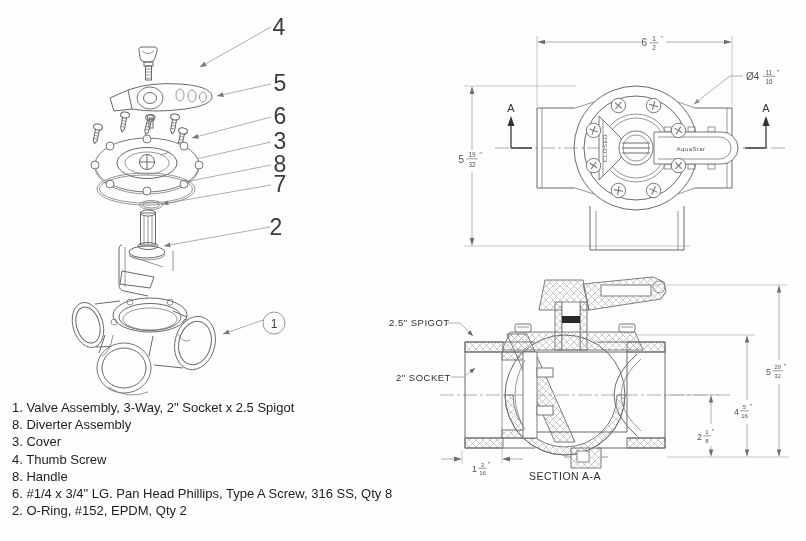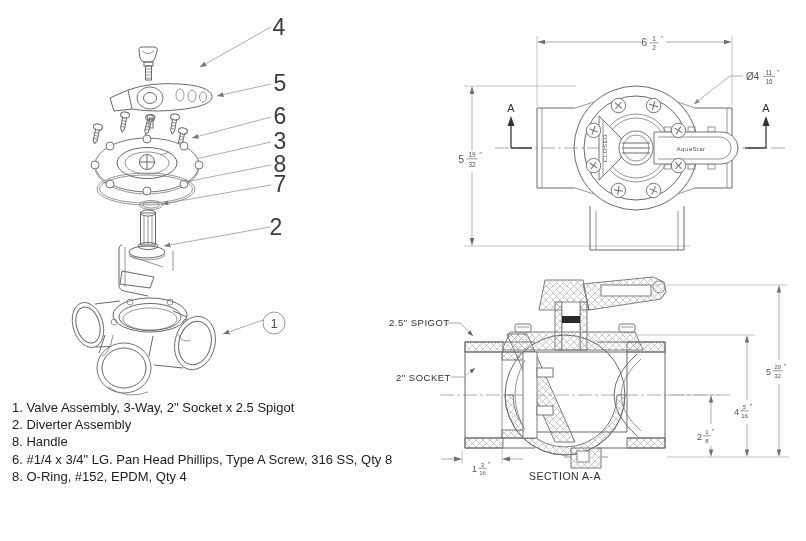--- a/index.html
+++ b/index.html
@@ -455,19 +455,21 @@
       <text class="dw" x="386" y="103" text-anchor="end" style="font-size:9px">5</text>
       <text class="df" x="392.5" y="97" style="font-size:6px">29</text>
       <line class="fl" x1="387.5" y1="98.8" x2="397.5" y2="98.8"></line>
       <text class="df" x="392.5" y="105.5" style="font-size:6px">32</text>
       <text class="du" x="399" y="97">"</text>
     </g>
   </svg>
 
   <div class="parts-list">
     <div>1. Valve Assembly, 3-Way, 2" Socket x 2.5 Spigot</div>
-    <div>2. Diverter Assembly</div>
+    <div>8. Diverter Assembly</div>
+    <div>3. Cover</div>
+    <div>4. Thumb Screw</div>
     <div>8. Handle</div>
     <div>6. #1/4 x 3/4" LG. Pan Head Phillips, Type A Screw, 316 SS, Qty 8</div>
-    <div>8. O-Ring, #152, EPDM, Qty 4</div>
+    <div>2. O-Ring, #152, EPDM, Qty 2</div>
   </div>
 
 </div>
 
 </body></html>

